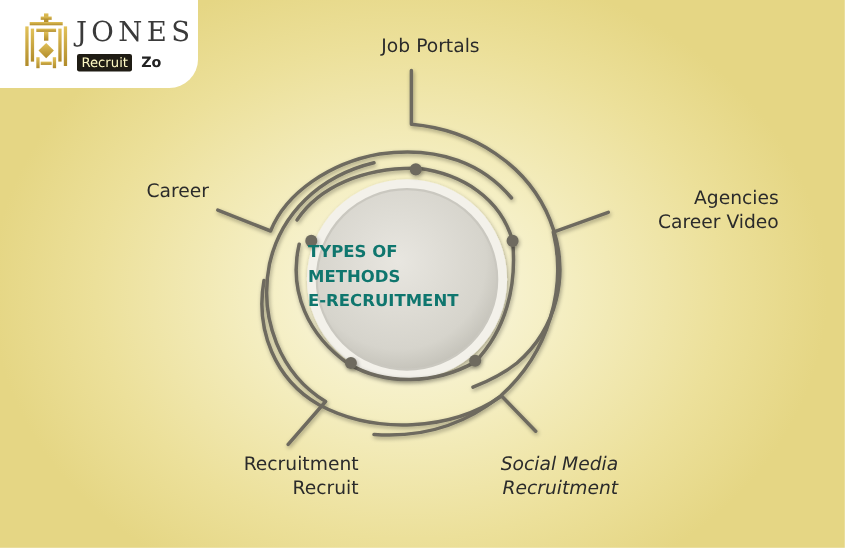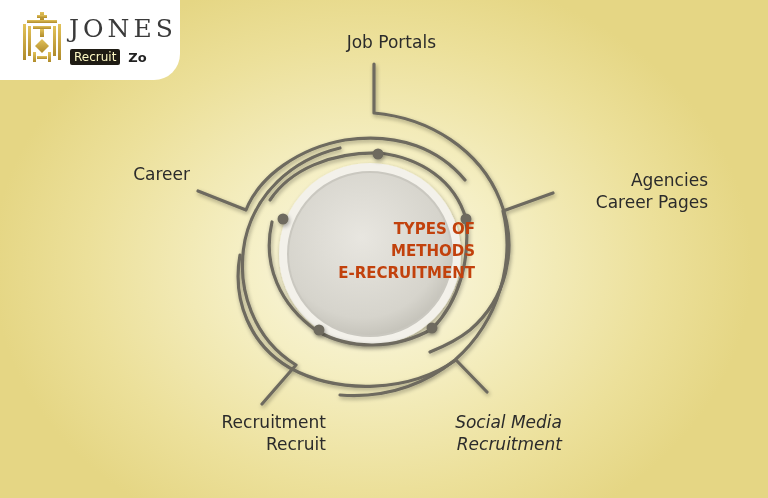--- a/index.html
+++ b/index.html
@@ -23,22 +23,22 @@
       background: #1f1c14; color: #fef9c3; font-size: 12px; font-weight: normal;
       padding: 1px 4px; border-radius: 2px; font-family: "DejaVu Sans", sans-serif;
     }
     .logo-zo { color: #222; font-size: 13px; font-weight: bold; margin-left: 8px; }
     svg.diagram { position: absolute; left: 0; top: 0; }
     .label {
       position: absolute; color: #2b2b2b; font-size: 17px; line-height: 22px;
       text-align: right; font-family: "DejaVu Sans", sans-serif; white-space: nowrap;
     }
     .center-title {
-      position: absolute; left: 280px; top: 218px; width: 195px; text-align: right;
-      font-size: 15px; font-weight: bold; line-height: 22px; color: #c2410c;
+      position: absolute; left: 280px; top: 218px; width: 195px; text-align: left;
+      font-size: 15px; font-weight: bold; line-height: 22px; color: #0f766e;
       font-family: "DejaVu Sans", sans-serif;
     }
   </style>
 </head>
 <body>
 
 <div class="logo-card">
   <svg class="logo-mark" width="40" height="52" viewBox="0 0 40 52">
     <defs>
       <linearGradient id="gold" x1="0" y1="0" x2="0" y2="1">
@@ -127,21 +127,21 @@
   <div>METHODS</div>
   <div>E-RECRUITMENT</div>
 </div>
 
 <div class="label" style="left:314px; top:31px; width:122px;">
   <div>Job Portals</div>
 </div>
 
 <div class="label" style="left:568px; top:169px; width:140px;">
   <div>Agencies</div>
-  <div>Career Pages</div>
+  <div>Career Video</div>
 </div>
 
 <div class="label" style="left:420px; top:411px; width:142px;font-style:italic;">
   <div>Social Media</div>
   <div>Recruitment</div>
 </div>
 
 <div class="label" style="left:186px; top:411px; width:140px;">
   <div>Recruitment</div>
   <div>Recruit</div>

